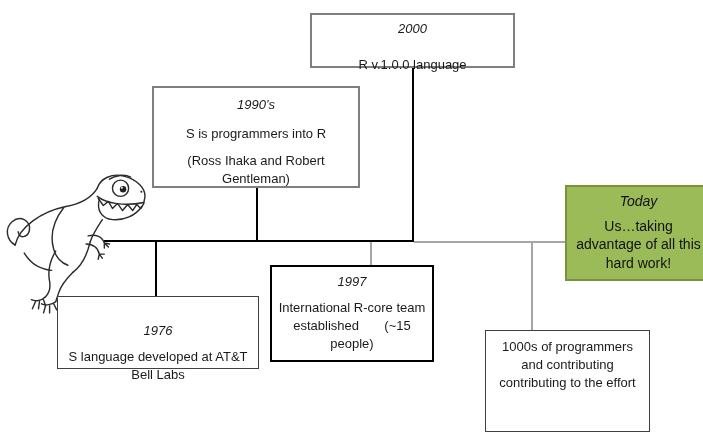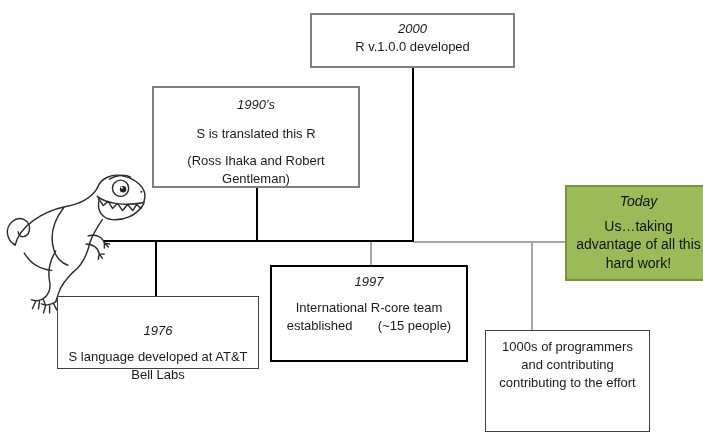--- a/index.html
+++ b/index.html
@@ -3,29 +3,29 @@
 <meta charset="utf-8">
 <style>
   html,body{margin:0;padding:0;background:#ffffff;}
   .canvas{
     position:relative;width:703px;height:438px;background:#ffffff;overflow:hidden;
     font-family:"Liberation Sans", sans-serif;color:#1a1a1a;
   }
   .tl-box{position:absolute;box-sizing:border-box;background:#ffffff;text-align:center;font-size:13px;line-height:1.38;}
   .year{font-style:italic;}
   .box-2000{left:310px;top:13px;width:205px;height:55px;border:2px solid #7f7f7f;padding-top:5px;}
-  .box-2000 .year{margin-bottom:0;}
+  .box-2000 .year{margin-bottom:18px;}
   .box-1990s{left:152px;top:86px;width:208px;height:102px;border:2px solid #7f7f7f;padding:8px 19px 0;}
   .box-1990s .year{margin-bottom:11px;}
   .box-1990s .bodyline{margin-bottom:9px;}
   .box-today{left:565px;top:185px;width:147px;height:96px;border:2px solid #77933c;background:#9bbb59;padding:5px 3px 0;font-size:14px;line-height:1.3;color:#111;}
   .box-today .year{margin-bottom:7px;}
   .box-1976{left:57px;top:296px;width:202px;height:73px;border:1px solid #404040;padding-top:5px;}
   .box-1976 .year{margin-bottom:8px;margin-top:20px;}
-  .box-1997{left:270px;top:265px;width:198px;height:97px;border:2px solid #000000;padding:6px 4px 0;}
+  .box-1997{left:270px;top:265px;width:164px;height:97px;border:2px solid #000000;padding:6px 4px 0;}
   .box-1997 .year{margin-bottom:8px;}
   .box-contributors{left:485px;top:330px;width:165px;height:102px;border:1px solid #404040;padding:7px 5px 0;}
   .line{position:absolute;}
   .h-main{left:104px;top:240px;width:310px;height:2px;background:#000000;}
   .h-today{left:414px;top:241px;width:151px;height:2px;background:#a6a6a6;}
   .v-2000{left:412px;top:68px;width:2px;height:173px;background:#000000;}
   .v-1990s{left:256px;top:188px;width:2px;height:53px;background:#000000;}
   .v-1976{left:155px;top:241px;width:2px;height:55px;background:#000000;}
   .v-1997{left:370px;top:242px;width:2px;height:23px;background:#a6a6a6;}
   .v-contributors{left:531px;top:242px;width:2px;height:88px;background:#a6a6a6;}
@@ -76,26 +76,26 @@
     <path d="M52,126 C48,129 42,130 38,128 M42,130 l-2,7 M46,130 l0,7 M50,128 l3,6"></path>
 
     <path d="M60,33 C50,46 46,60 50,74 C52,82 58,88 64,90"></path>
 
     <path d="M52,76 C46,86 44,96 46,106 C47,112 46,117 42,121"></path>
     <path d="M42,121 C38,125 32,126 28,124 M32,126 l-3,7 M36,126 l-1,7 M40,124 l2,6"></path>
   </svg>
 
   <div class="tl-box box-2000">
     <div class="year">2000</div>
-    <div class="body">R v.1.0.0 developed</div>
+    <div class="body">R v.1.0.0 language</div>
   </div>
 
   <div class="tl-box box-1990s">
     <div class="year">1990’s</div>
-    <div class="bodyline">S is translated this R</div>
+    <div class="bodyline">S is programmers into R</div>
     <div class="bodyline">(Ross Ihaka and Robert Gentleman)</div>
   </div>
 
   <div class="tl-box box-today">
     <div class="year">Today</div>
     <div class="body">Us…taking advantage of all this hard work!</div>
   </div>
 
   <div class="tl-box box-1976">
     <div class="year">1976</div>

